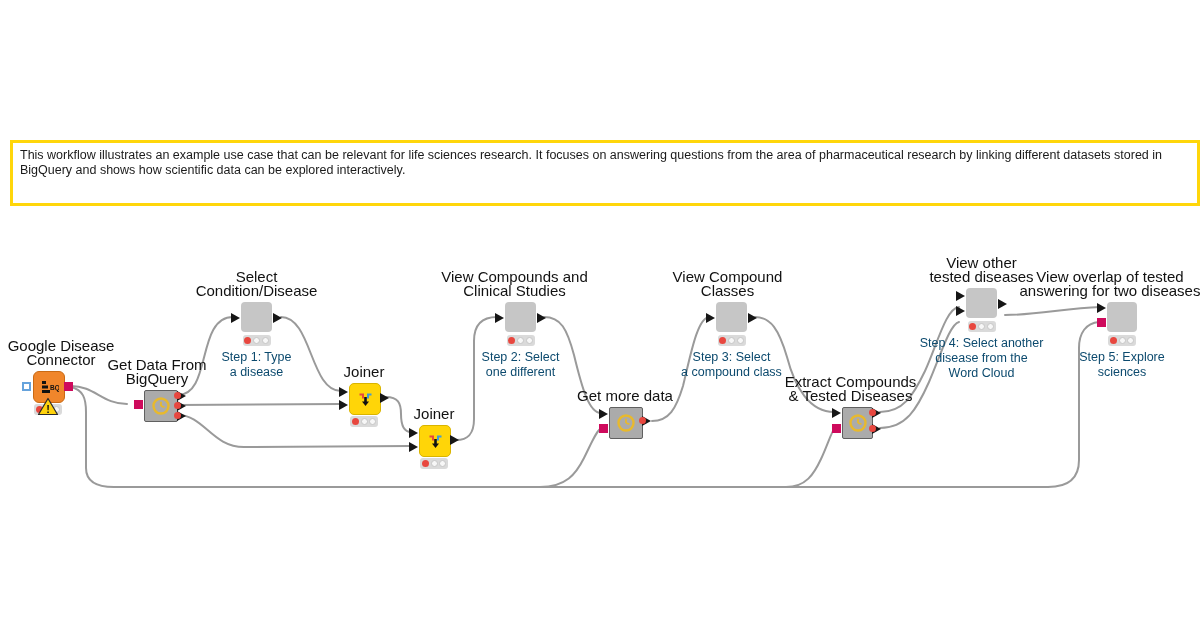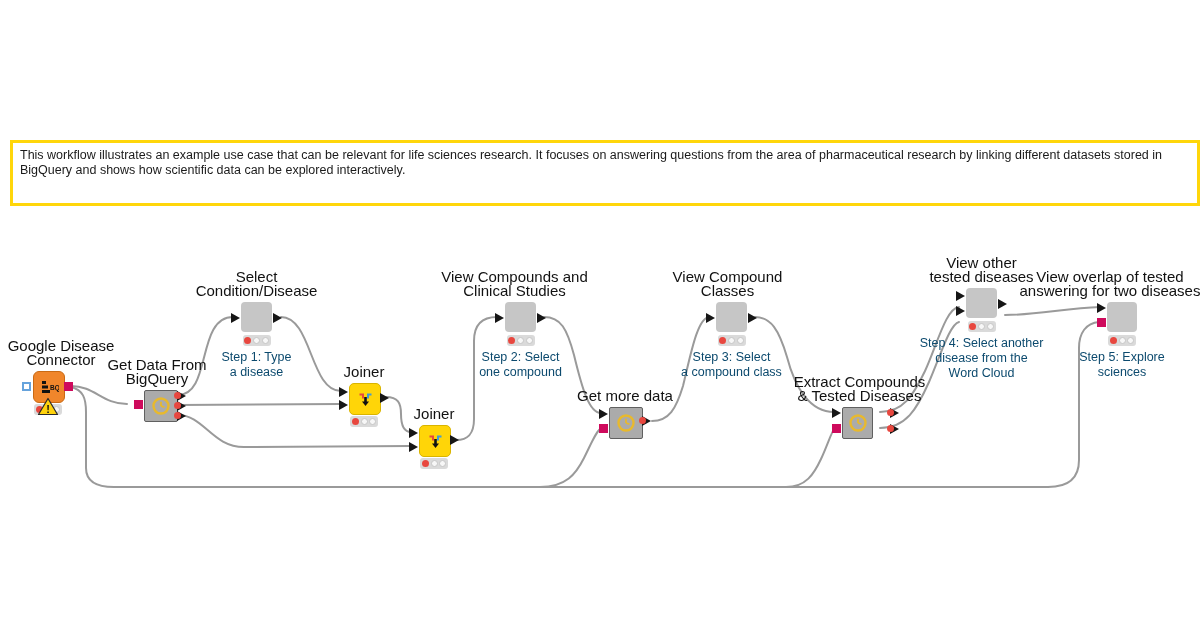--- a/index.html
+++ b/index.html
@@ -202,21 +202,21 @@
       </span>
     <span class="port" style="right:-10px;top:10px;">
         <span class="tri"></span>
       </span>
     <div class="tl">
       <span class="lamp lamp-red"></span>
       <span class="lamp lamp-off"></span>
       <span class="lamp lamp-off"></span>
     </div>
     <div class="node-caption">Step 2: Select
-one compound</div>
+one different</div>
   </div>
 
   <div class="node" style="left:609px;top:407px;width:32px;height:24px;">
     <div class="node-label">Get more data</div>
     <div class="node-body body-meta">
       <svg width="22" height="22" viewBox="0 0 22 22">
         <circle cx="11" cy="11" r="7.5" fill="none" stroke="#E8B92D" stroke-width="2.4"></circle>
         <path d="M11 11 L11 6.8 M11 11 L14.4 12.2" stroke="#E8B92D" stroke-width="1.8" fill="none"></path>
       </svg>
     </div>
@@ -244,21 +244,21 @@
       </span>
     <div class="tl">
       <span class="lamp lamp-red"></span>
       <span class="lamp lamp-off"></span>
       <span class="lamp lamp-off"></span>
     </div>
     <div class="node-caption">Step 3: Select
 a compound class</div>
   </div>
 
-  <div class="node" style="left:842px;top:407px;width:29px;height:30px;padding-left:18px;">
+  <div class="node" style="left:842px;top:407px;width:29px;height:30px;">
     <div class="node-label" style="--lx:-6px">Extract Compounds
 &amp; Tested Diseases</div>
     <div class="node-body body-meta" style="width:29px;">
       <svg width="22" height="22" viewBox="0 0 22 22">
         <circle cx="11" cy="11" r="7.5" fill="none" stroke="#E8B92D" stroke-width="2.4"></circle>
         <path d="M11 11 L11 6.8 M11 11 L14.4 12.2" stroke="#E8B92D" stroke-width="1.8" fill="none"></path>
       </svg>
     </div>
     <span class="port" style="left:-10px;top:0px;">
         <span class="tri"></span>

